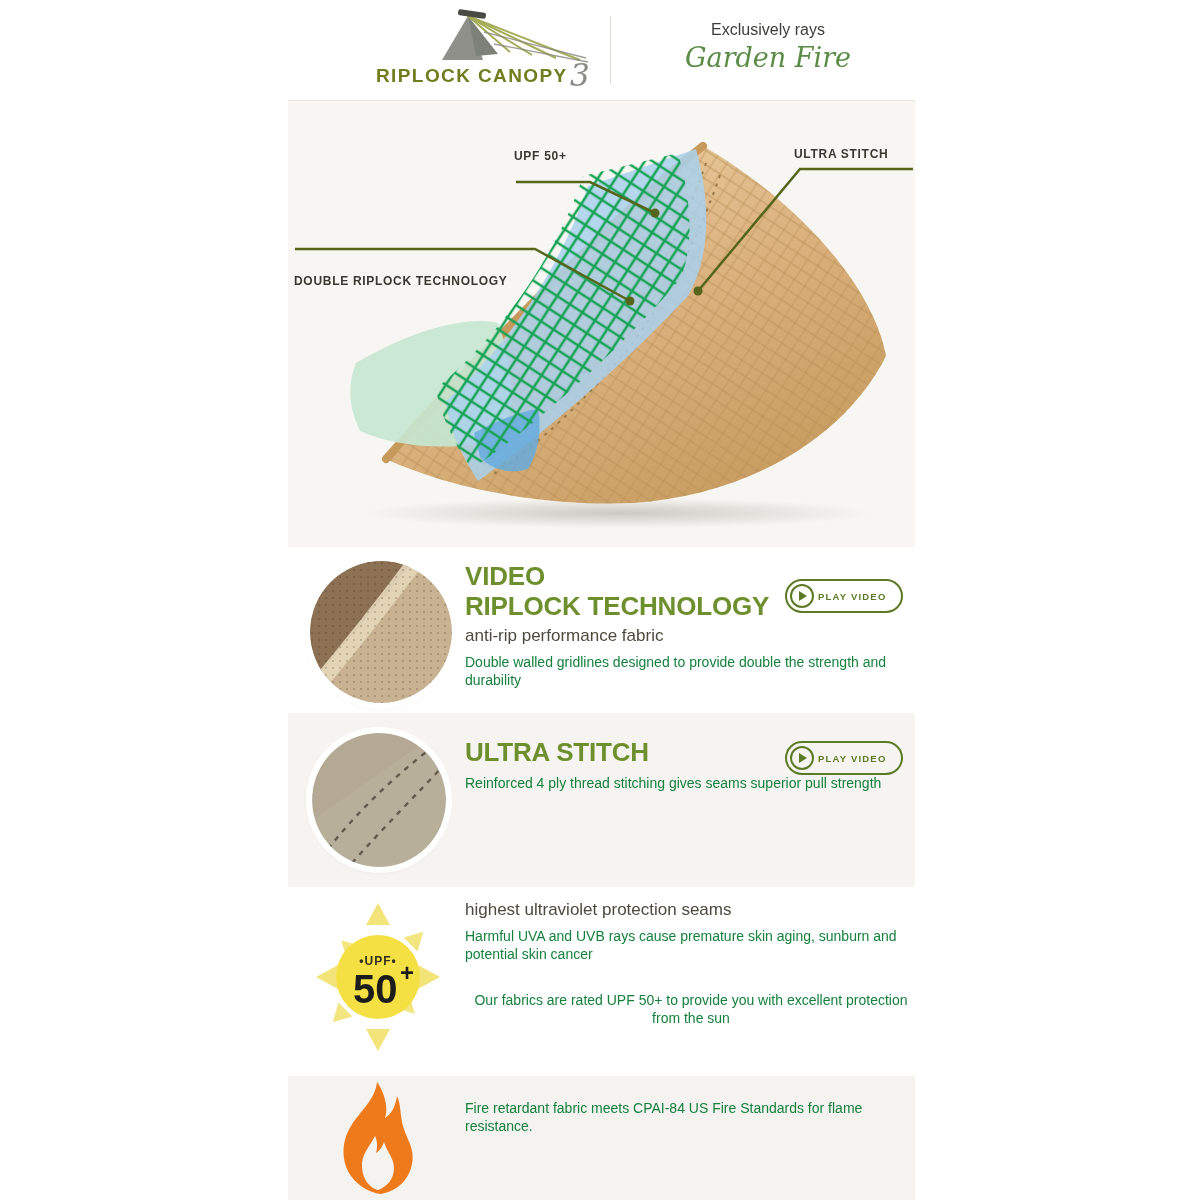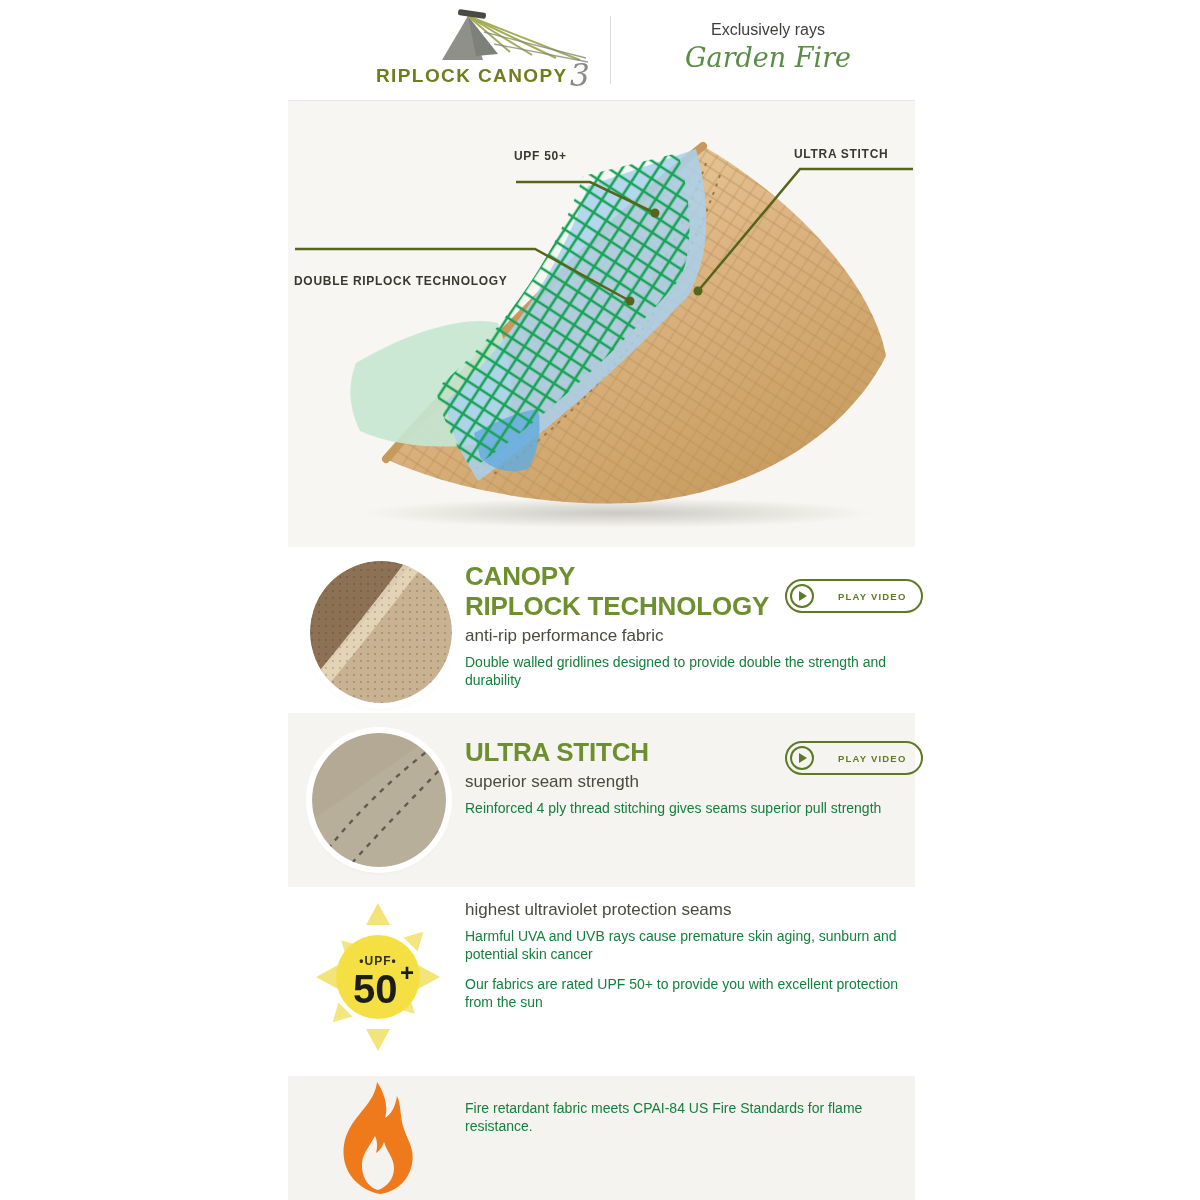--- a/index.html
+++ b/index.html
@@ -42,23 +42,23 @@
   .s2 .ftext{top:24px;width:462px;}
   .s3 .ftext{top:8px;width:472px;}
   .s4 .ftext{top:16px;width:472px;}
   .ftitle{font-size:26px;font-weight:bold;color:#6e8f2d;line-height:30px;letter-spacing:-.2px;}
   .fsub{font-size:17px;color:#4c4a3e;margin-top:5px;}
   .fbody{font-size:14px;color:#15803d;line-height:1.32;margin-top:7px;}
   .s1 .fbody{max-width:447px;}
   .s2 .fbody{max-width:450px;}
   .s3 .fbody{max-width:452px;}
   .s4 .fbody{max-width:460px;}
-  .fbody.second{margin-top:11px;}
-
-  .play-btn{position:absolute;left:497px;display:inline-flex;align-items:center;gap:24px;
+  .fbody.second{margin-top:27px;text-align:center;}
+
+  .play-btn{position:absolute;left:497px;display:inline-flex;align-items:center;gap:4px;
             height:34px;padding:0 14px 0 3px;border:2px solid #5c7a25;border-radius:20px;
             color:#5c7a25;background:transparent;cursor:pointer;box-sizing:border-box;}
   .s1 .play-btn{top:32px;}
   .s2 .play-btn{top:28px;}
   .play-circle{width:24px;height:24px;border:2px solid #5c7a25;border-radius:50%;
                display:flex;align-items:center;justify-content:center;box-sizing:border-box;flex:0 0 auto;}
   .play-tri{width:0;height:0;border-left:8px solid #5c7a25;border-top:5px solid transparent;
             border-bottom:5px solid transparent;margin-left:2px;}
   .play-label{font-size:9.5px;font-weight:bold;letter-spacing:1.2px;white-space:nowrap;}
 </style>
@@ -174,21 +174,21 @@
           <g clip-path="url(#c1)">
             <rect width="142" height="142" fill="#c9b292"></rect>
             <path d="M-5,-5 H108 C70,40 30,90 -5,128 Z" fill="#8d7154"></path>
             <path d="M112,-8 C75,42 35,92 -2,136" stroke="#e6d7ba" stroke-width="16" fill="none" opacity="0.9"></path>
             <rect width="142" height="142" fill="url(#dots1)"></rect>
           </g>
         </svg>
       </div>
       <div class="ftext">
         <div class="ftitle">
-          <span style="display:block">CANOPY</span>
+          <span style="display:block">VIDEO</span>
           <span style="display:block">RIPLOCK TECHNOLOGY</span>
         </div>
         <div class="fsub">anti-rip performance fabric</div>
         <div class="fbody">Double walled gridlines designed to provide double the strength and durability</div>
       </div>
       <div class="play-btn">
         <span class="play-circle">
             <span class="play-tri"></span>
           </span>
         <span class="play-label">PLAY VIDEO</span>
@@ -206,21 +206,20 @@
           <g clip-path="url(#c2)">
             <rect width="134" height="134" fill="#b3a994"></rect>
             <path d="M-5,90 C45,58 95,18 140,-8 L140,140 H-5 Z" fill="rgba(255,255,255,0.07)"></path>
             <path d="M16,116 C46,78 82,44 118,16" stroke="#645a4c" stroke-width="2.4" stroke-dasharray="5,6" fill="none"></path>
             <path d="M40,130 C72,94 106,60 131,33" stroke="#645a4c" stroke-width="2.4" stroke-dasharray="5,6" fill="none"></path>
           </g>
         </svg>
       </div>
       <div class="ftext">
         <div class="ftitle">ULTRA STITCH</div>
-        <div class="fsub">superior seam strength</div>
         <div class="fbody">Reinforced 4 ply thread stitching gives seams superior pull strength</div>
       </div>
       <div class="play-btn">
         <span class="play-circle">
             <span class="play-tri"></span>
           </span>
         <span class="play-label">PLAY VIDEO</span>
       </div>
     </section>
 

